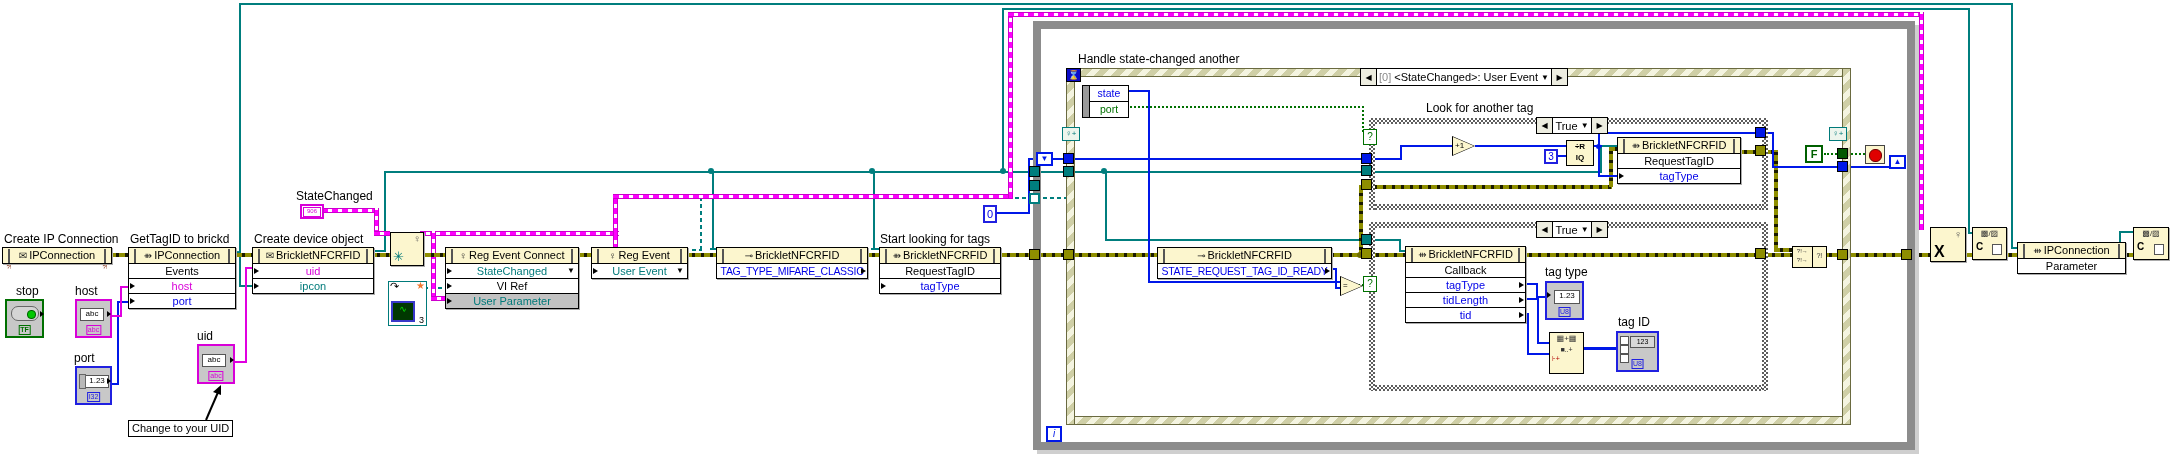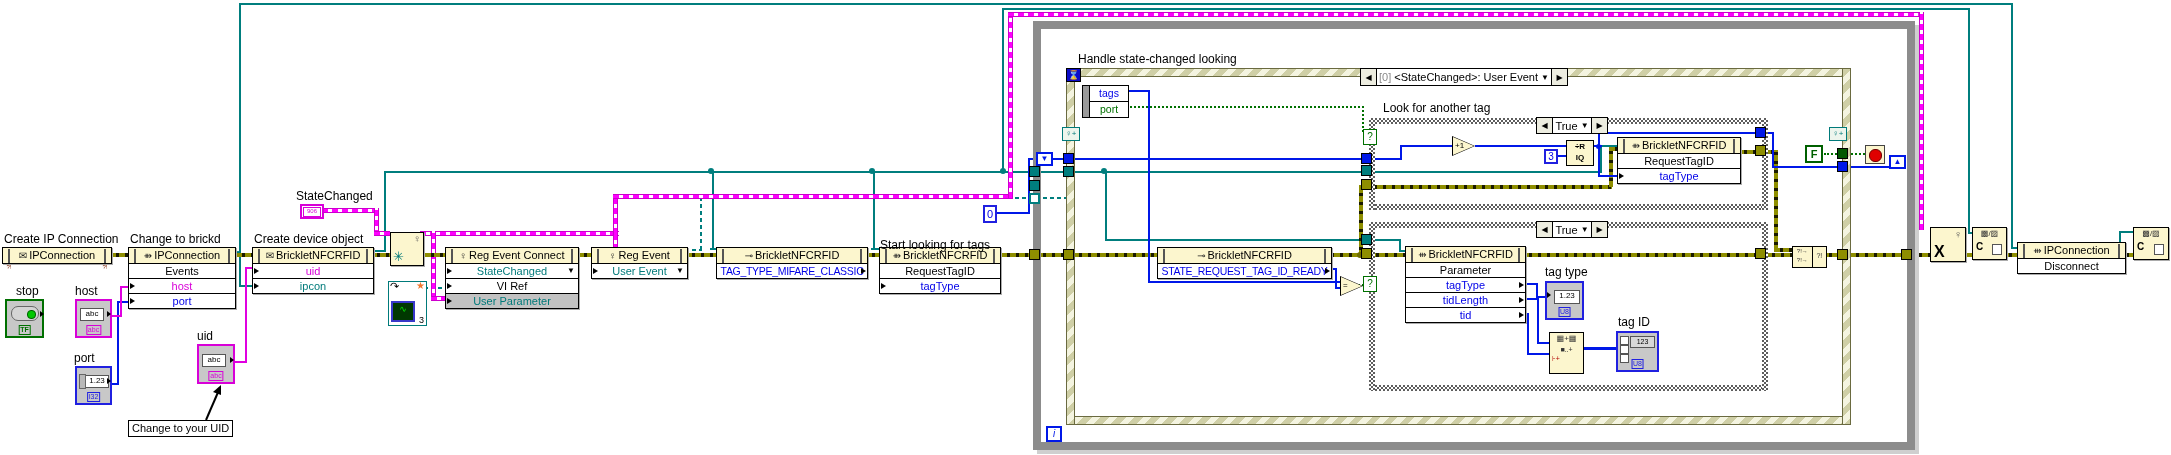--- a/index.html
+++ b/index.html
@@ -265,21 +265,21 @@
   <div class="term" style="left:1046px;top:426px;width:16px;height:16px;border:2px solid #0018E8;background:#fff;color:#0018E8;font-size:10px;line-height:12px;font-style:italic;">i</div>
 
   <div class="const" style="left:1805px;top:145px;width:18px;height:18px;border:2px solid #006000;color:#006000;font-size:11px;line-height:14px;font-weight:bold;"><span>F</span></div>
   <div class="term" style="left:1865px;top:145px;width:20px;height:19px;border:1px solid #444;background:#FCF6CE;">
     <div style="position:absolute;left:3px;top:3px;width:11px;height:11px;border-radius:6px;background:#E00000;border:1px solid #700000;"></div>
   </div>
 
   <div class="abs" style="left:1082px;top:85px;width:45px;height:31px;border:1px solid #000;background:#fff;display:flex;">
     <div style="width:6px;background:#9A9A9A;border-right:1px solid #000;"></div>
     <div style="flex:1;">
-      <div style="height:15px;line-height:15px;font-size:10.5px;text-align:center;color:#0000E8;border-bottom:1px solid #000;">tags</div>
+      <div style="height:15px;line-height:15px;font-size:10.5px;text-align:center;color:#0000E8;border-bottom:1px solid #000;">state</div>
       <div style="height:14px;line-height:14px;font-size:10.5px;text-align:center;color:#007000;">port</div>
     </div>
   </div>
 
   <div class="node" style="left:2px;top:247px;width:108px;">
     <div class="hdr"><span class="cs l"><span class="pg"></span><span class="qmk">?!</span></span>
       <span class="hic">✉</span><span>IPConnection</span>
       <span class="cs r"><span class="pg"></span><span class="qmk">?!</span></span></div>
   </div>
 
@@ -355,21 +355,21 @@
       <span class="hic">⇻</span><span>BrickletNFCRFID</span>
       <span class="cs r"><span class="pg"></span><span class="qmk">?!</span></span></div>
     <div class="nrow">RequestTagID</div>
     <div class="nrow in c-blue">tagType</div>
   </div>
 
   <div class="node" style="left:1405px;top:246px;width:119px;">
     <div class="hdr"><span class="cs l"><span class="pg"></span><span class="qmk">?!</span></span>
       <span class="hic">⇻</span><span>BrickletNFCRFID</span>
       <span class="cs r"><span class="pg"></span><span class="qmk">?!</span></span></div>
-    <div class="nrow">Parameter</div>
+    <div class="nrow">Callback</div>
     <div class="nrow out c-blue">tagType</div>
     <div class="nrow out c-blue">tidLength</div>
     <div class="nrow out c-blue">tid</div>
   </div>
 
   <div class="abs" style="left:1792px;top:246px;width:33px;height:20px;border:1px solid #000;background:#FCF6CE;display:flex;">
     <div style="flex:1.4;border-right:1px solid #000;font-size:6px;line-height:9px;text-align:center;color:#333;">
       <span style="display:block;">?!→</span>
       <span style="display:block;">?!→</span>
     </div>
@@ -384,21 +384,21 @@
   <div class="node" style="left:1972px;top:227px;width:33px;height:31px;">
     <div style="font-size:8px;line-height:12px;text-align:center;color:#333;">▩/▨</div>
     <div style="font-size:10px;line-height:14px;text-align:left;padding-left:3px;font-weight:bold;"><span>C</span></div>
     <div class="pg" style="position:absolute;right:4px;bottom:4px;width:8px;height:9px;"></div>
   </div>
 
   <div class="node" style="left:2017px;top:242px;width:107px;">
     <div class="hdr"><span class="cs l"><span class="pg"></span><span class="qmk">?!</span></span>
       <span class="hic">⇻</span><span>IPConnection</span>
       <span class="cs r"><span class="pg"></span><span class="qmk">?!</span></span></div>
-    <div class="nrow">Disconnect</div>
+    <div class="nrow">Parameter</div>
   </div>
 
   <div class="node" style="left:2133px;top:227px;width:34px;height:31px;">
     <div style="font-size:8px;line-height:12px;text-align:center;color:#333;">▩/▨</div>
     <div style="font-size:10px;line-height:14px;text-align:left;padding-left:3px;font-weight:bold;"><span>C</span></div>
     <div class="pg" style="position:absolute;right:4px;bottom:4px;width:8px;height:9px;"></div>
   </div>
 
   <div class="tri" style="left:1452px;top:136px;width:23px;height:20px;">
     <div class="triOuter"></div>
@@ -461,30 +461,30 @@
     <div class="tag" style="color:#2020E0;">U8</div>
   </div>
 
   <div class="abs" style="left:1549px;top:332px;width:33px;height:40px;border:1px solid #000;background:#FCF6CE;text-align:center;">
     <div style="font-size:8px;line-height:12px;color:#333;">▦+▦</div>
     <div style="font-size:7px;line-height:9px;color:#333;">■‥+</div>
     <div style="font-size:7px;line-height:9px;color:#B00000;text-align:left;padding-left:2px;">⊦+</div>
   </div>
 
   <div class="lbl" style="left:4px;top:233px;">Create IP Connection</div>
-  <div class="lbl" style="left:130px;top:233px;">Change to brickd</div>
+  <div class="lbl" style="left:130px;top:233px;">GetTagID to brickd</div>
   <div class="lbl" style="left:254px;top:233px;">Create device object</div>
   <div class="lbl" style="left:296px;top:190px;">StateChanged</div>
   <div class="lbl" style="left:16px;top:285px;">stop</div>
   <div class="lbl" style="left:75px;top:285px;">host</div>
   <div class="lbl" style="left:74px;top:352px;">port</div>
   <div class="lbl" style="left:197px;top:330px;">uid</div>
-  <div class="lbl" style="left:880px;top:233px;margin-top:6px;">Start looking for tags</div>
-  <div class="lbl" style="left:1078px;top:53px;">Handle state-changed looking</div>
-  <div class="lbl" style="left:1383px;top:102px;">Look for another tag</div>
+  <div class="lbl" style="left:880px;top:233px;">Start looking for tags</div>
+  <div class="lbl" style="left:1078px;top:53px;">Handle state-changed another</div>
+  <div class="lbl" style="left:1426px;top:102px;">Look for another tag</div>
   <div class="lbl" style="left:1545px;top:266px;">tag type</div>
   <div class="lbl" style="left:1618px;top:316px;">tag ID</div>
 
   <div class="abs" style="left:128px;top:420px;height:15px;border:1px solid #000;background:#fff;font-size:11px;line-height:15px;padding:0 3px;white-space:nowrap;">Change to your UID</div>
   <svg class="abs" style="left:196px;top:384px;" width="30" height="38">
     <line x1="10" y1="36" x2="23" y2="6" stroke="#000" stroke-width="2"></line>
     <polygon points="25,1 17,8 25,11" fill="#000"></polygon>
   </svg>
 
 </div>

